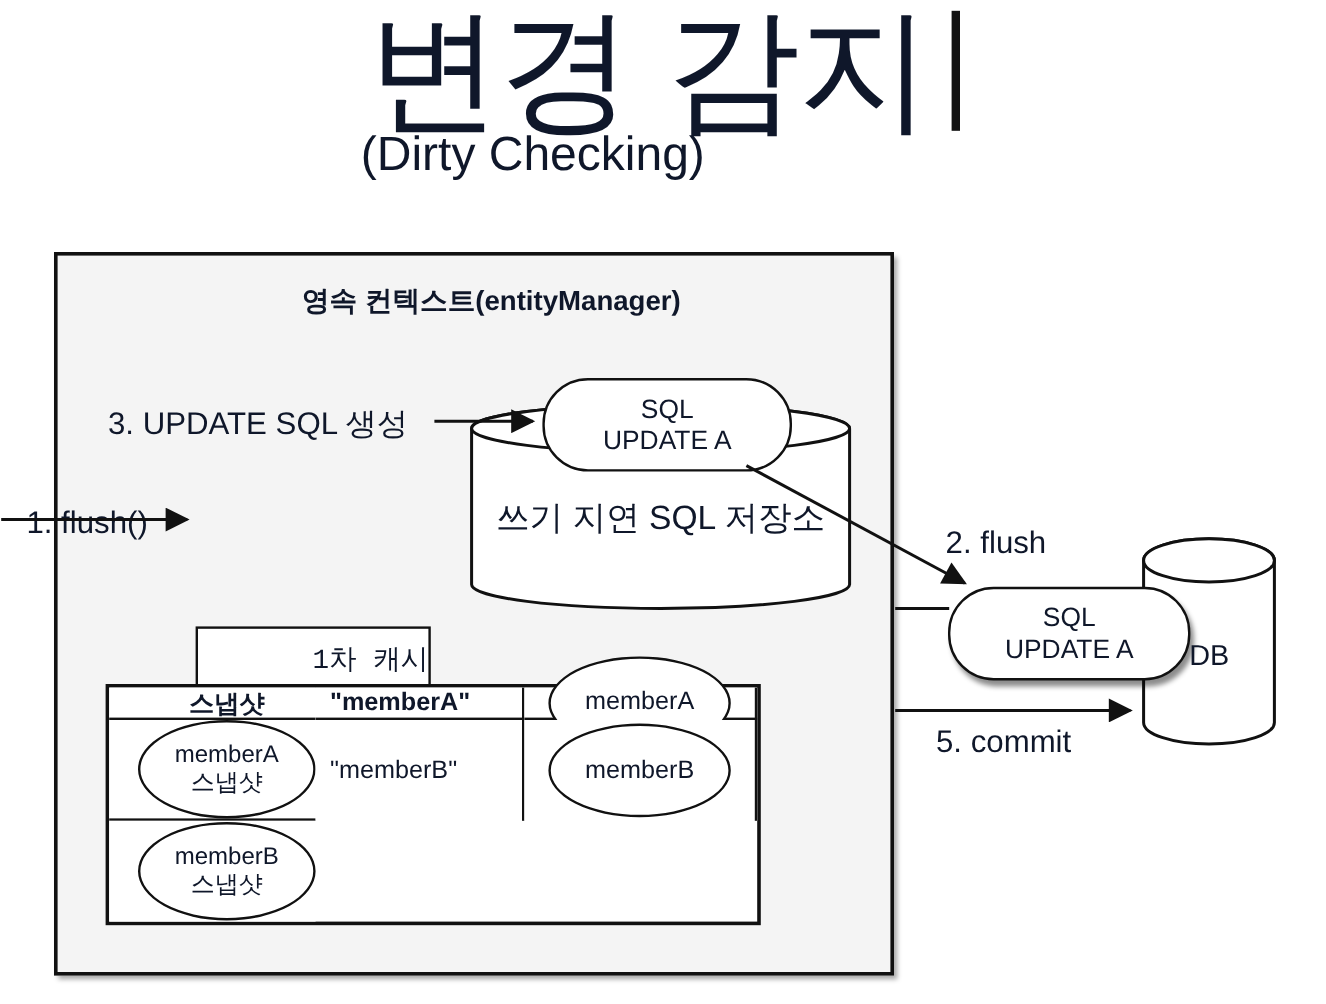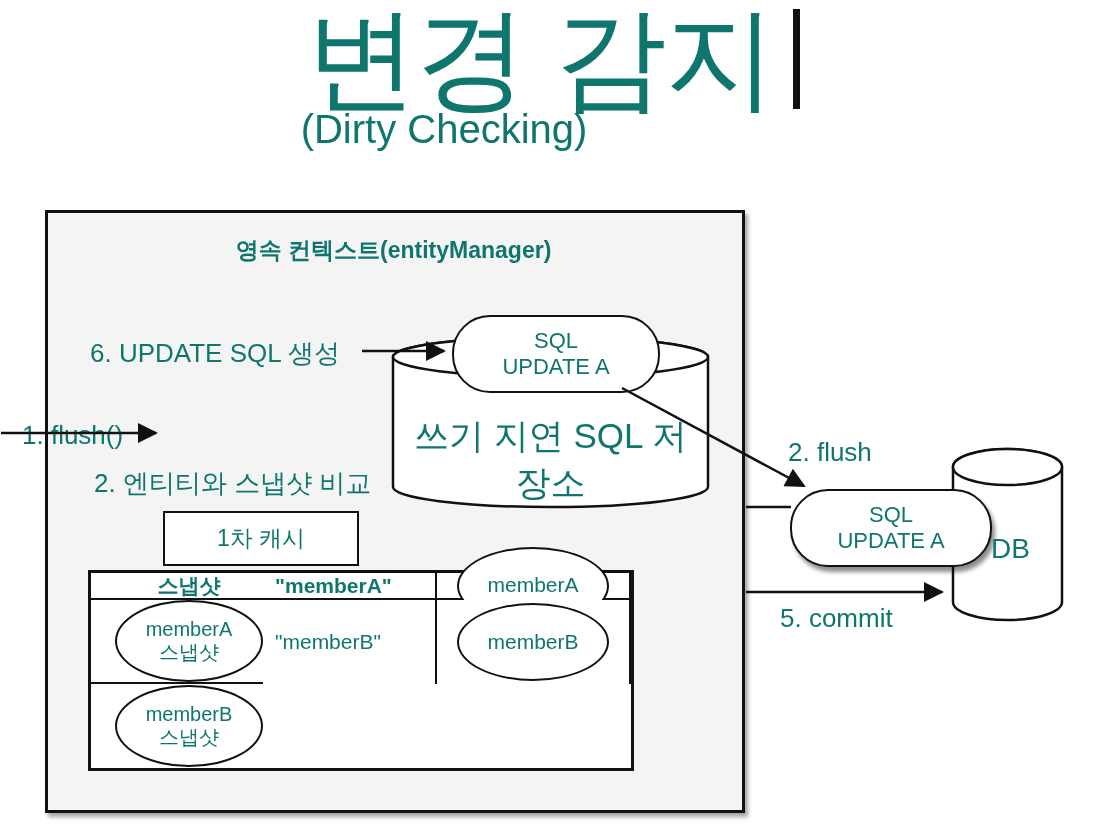--- a/index.html
+++ b/index.html
@@ -1,46 +1,46 @@
 <!DOCTYPE html>
 <html><head>
 <meta charset="utf-8">
 <style>
   html,body{margin:0;padding:0;background:#fff;}
   .canvas{position:relative;width:1105px;height:837px;background:#ffffff;overflow:hidden;
-          font-family:"Liberation Sans","DejaVu Sans",sans-serif;color:#0f766e;}
+          font-family:"Liberation Sans","DejaVu Sans",sans-serif;color:#0f172a;}
   
   .title-row{position:absolute;left:0;top:0;width:1105px;height:118px;
              display:flex;align-items:center;justify-content:center;gap:18px;}
   .title{font-size:112px;line-height:1;letter-spacing:-2px;}
   .cursor{width:7px;height:100px;background:#111;display:inline-block;}
   .subtitle{position:absolute;left:0;top:105px;width:888px;text-align:center;
             font-size:40px;line-height:1.2;}
   
   .context-box{position:absolute;left:45px;top:210px;width:694px;height:597px;
                background:#f4f4f4;border:3px solid #111;
                box-shadow:3px 4px 4px rgba(0,0,0,0.35);}
   .context-header{position:absolute;left:45px;top:235px;width:697px;text-align:center;
-                  font-size:23px;font-weight:bold;}
+                  font-size:23px;font-weight:bold;padding-left:16px;}
   
   .lbl{position:absolute;font-size:26px;white-space:nowrap;}
   
   .pill{position:absolute;background:#fff;border:2.5px solid #111;border-radius:38px;
         display:flex;flex-direction:column;align-items:center;justify-content:center;
         font-size:22px;line-height:1.2;text-align:center;}
   .pill.shadow{box-shadow:3px 5px 4px rgba(0,0,0,0.45);}
   
-  .store-label{position:absolute;left:398px;top:413px;width:305px;text-align:center;font-size:35px;}
-  .db-label{position:absolute;left:991px;top:533px;font-size:28px;}
+  .store-label{position:absolute;left:398px;top:413px;width:305px;text-align:center;font-size:28px;}
+  .db-label{position:absolute;left:991px;top:533px;font-size:24px;}
   
   .shapes,.arrows{position:absolute;left:0;top:0;pointer-events:none;}
   
-  .cache-tab{position:absolute;left:163px;top:511px;width:192px;height:51px;background:#fff;
-             border:2.5px solid #111;display:flex;align-items:center;justify-content:center;
-             font-size:23px;}
+  .cache-tab{position:absolute;left:163px;top:522px;width:192px;height:51px;background:#fff;
+             border:2.5px solid #111;display:flex;align-items:center;justify-content:flex-end;
+             font-size:23px;font-family:Liberation Mono, monospace;}
   .cache-table{position:absolute;left:88px;top:570px;width:540px;height:195px;background:#fff;
                border:3px solid #111;display:grid;
                grid-template-columns:172px 174px 194px;grid-template-rows:27px 84px 84px;}
   .cell{border-right:2.5px solid #111;border-bottom:2.5px solid #111;
         display:flex;align-items:center;justify-content:center;background:#fff;}
   .cell.c-last{border-right:none;padding-left:24px;}
   .cell.r-last{border-bottom:none;}
   .cell.th{font-size:21px;font-weight:bold;}
   .cell.id{justify-content:flex-start;padding-left:12px;font-size:21px;}
   .cell.id.b{font-weight:bold;}
@@ -85,22 +85,21 @@
   </div>
 
   <div class="pill shadow" style="left:790px;top:489px;width:198px;height:74px;">
     <span>SQL</span>
     <span>UPDATE A</span>
   </div>
 
   <div class="db-label">DB</div>
 
   <div class="lbl" style="left:22px;top:392px;margin-top:28px;">1. flush()</div>
-  <div class="lbl" style="left:94px;top:466px;">2. 엔티티와 스냅샷 비교</div>
-  <div class="lbl" style="left:90px;top:336px;">6. UPDATE SQL 생성</div>
+  <div class="lbl" style="left:90px;top:336px;">3. UPDATE SQL 생성</div>
   <div class="lbl" style="left:788px;top:437px;">2. flush</div>
   <div class="lbl" style="left:780px;top:603px;text-align:center;">5. commit</div>
 
   <div class="cache-tab">
     <span>1차 캐시</span>
   </div>
 
   <div class="cache-table">
     <div class="cell th c-last">스냅샷</div>
 

